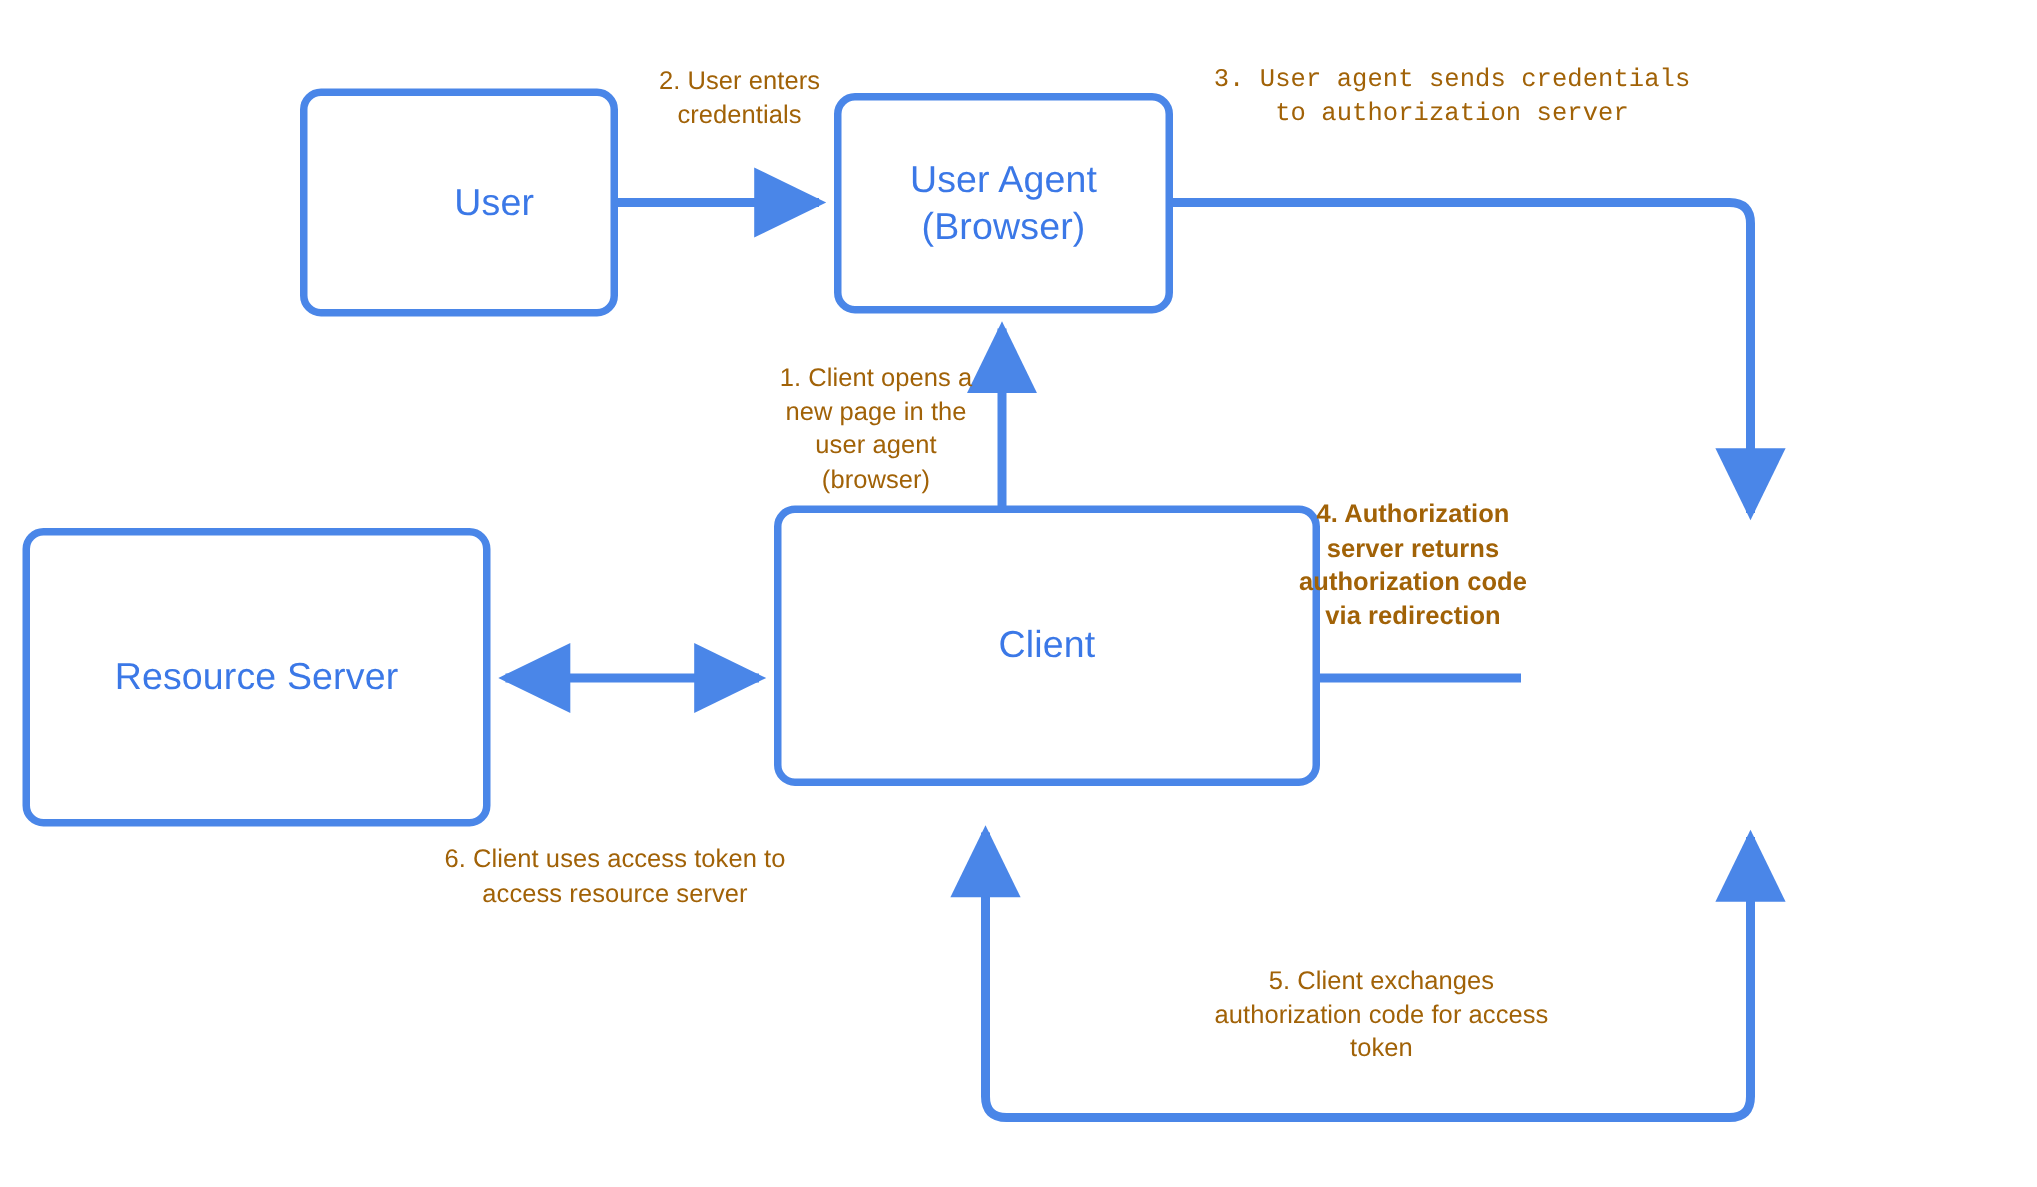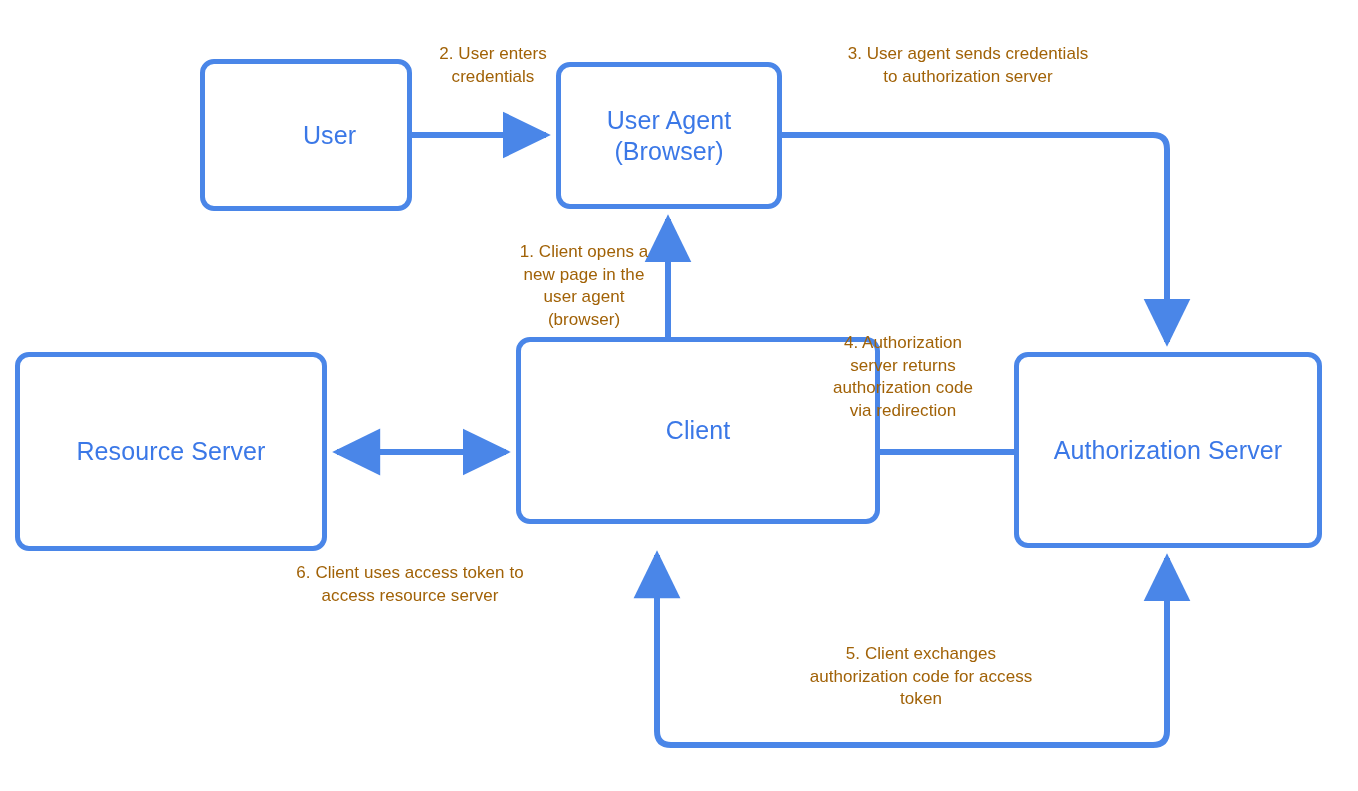--- a/index.html
+++ b/index.html
@@ -91,36 +91,33 @@
   </div>
 
   <div class="node-box" style="left:15px; top:352px; width:312px; height:199px;justify-content:center;">
     <span class="node-label">Resource Server</span>
   </div>
 
   <div class="node-box" style="left:516px; top:337px; width:364px; height:187px;">
     <span class="node-label">Client</span>
   </div>
 
-  <div class="node-box" style="left:1014px; top:352px; width:308px; height:196px;">
-    <span class="node-label">Authorization Server</span>
-  </div>
 
   <div class="edge-label" style="left:495px; top:241px; width:178px;">1. Client opens a
 new page in the
 user agent
 (browser)</div>
 
   <div class="edge-label" style="left:404px; top:43px; width:178px;">2. User enters
 credentials</div>
 
-  <div class="edge-label" style="left:800px; top:43px; width:336px;">3. User agent sends credentials
+  <div class="edge-label" style="left:800px; top:43px; width:336px;font-family:Liberation Mono, monospace;">3. User agent sends credentials
 to authorization server</div>
 
-  <div class="edge-label" style="left:815px; top:332px; width:176px;">4. Authorization
+  <div class="edge-label" style="left:854px; top:332px; width:176px;font-weight:bold;">4. Authorization
 server returns
 authorization code
 via redirection</div>
 
   <div class="edge-label" style="left:775px; top:643px; width:292px;">5. Client exchanges
 authorization code for access
 token</div>
 
   <div class="edge-label" style="left:262px; top:562px; width:296px;">6. Client uses access token to
 access resource server</div>

